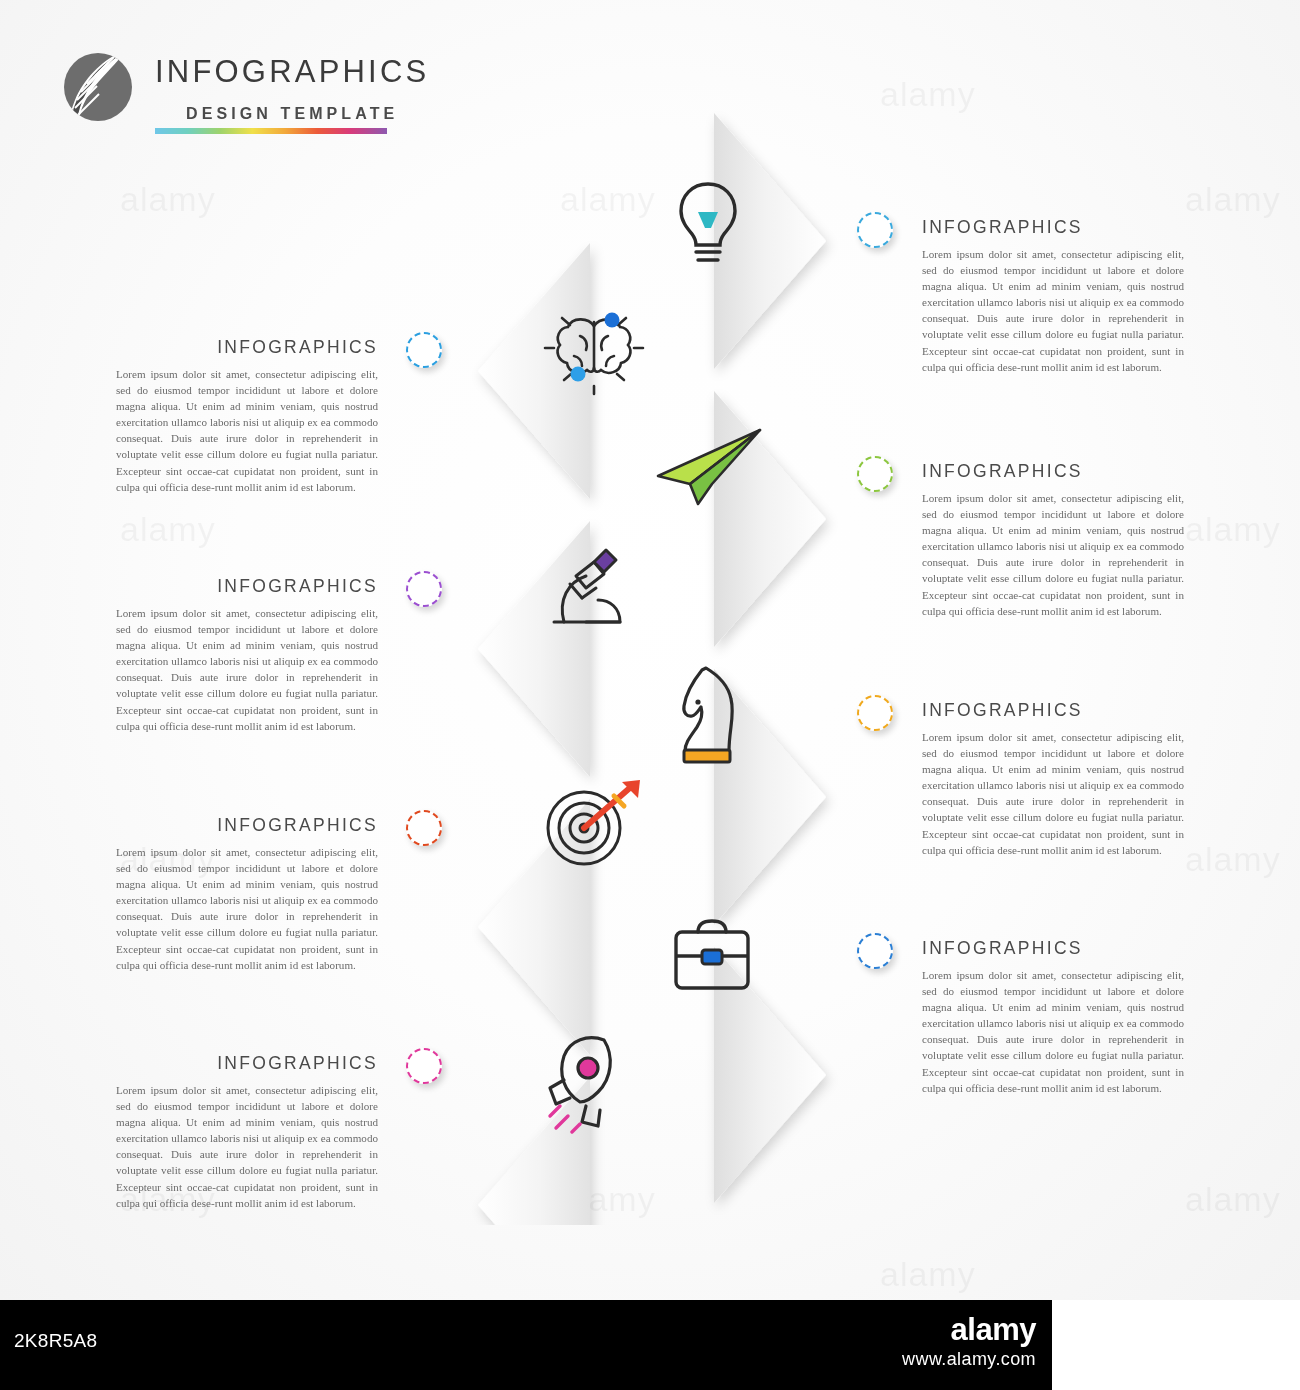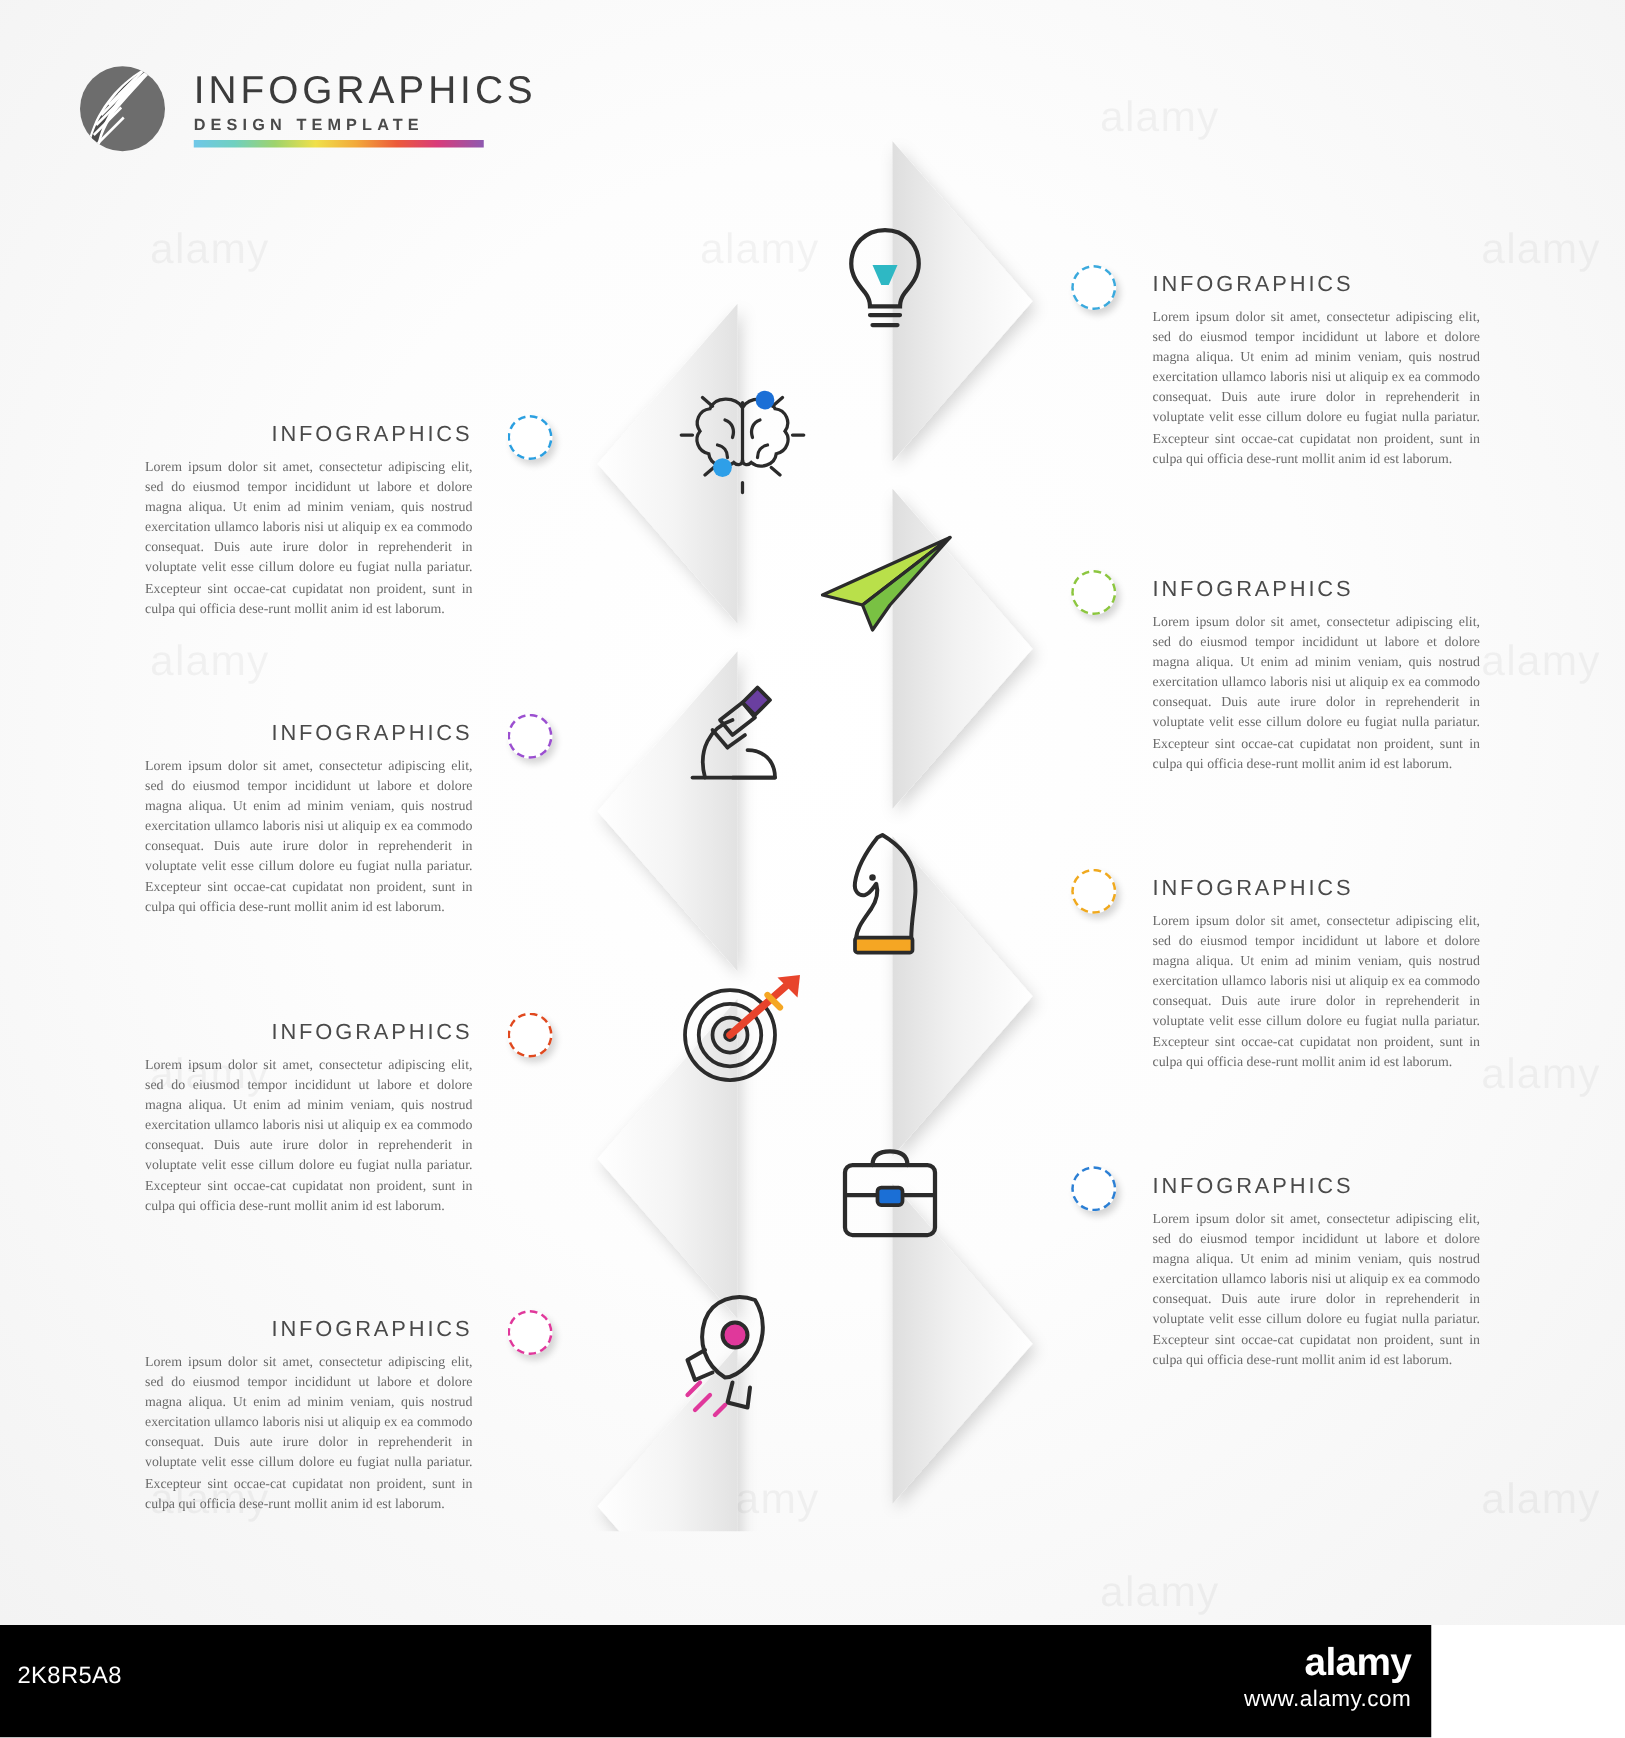--- a/index.html
+++ b/index.html
@@ -58,26 +58,27 @@
     top: 16px;
   }
   .logo-title {
     font-size: 31px;
     letter-spacing: 3.2px;
     color: #3b3b3b;
     font-weight: 400;
     line-height: 1;
   }
   .logo-sub {
-    margin-top: 6px;
-    font-size: 13px;
+    margin-top: 19px;
+    font-size: 16px;
     letter-spacing: 4.1px;
     color: #4a4a4a;
     font-weight: 700;
     line-height: 1;
+    text-align: center;
   }
   .logo-bar {
     margin-top: 6px;
     width: 232px;
     height: 6px;
     background: linear-gradient(to right,
       #6fc7e8 0%, #6fd0c0 14%, #9ed36c 28%,
       #f0e04a 42%, #f2a93b 56%, #ec5a3a 70%,
       #d93b7a 84%, #8e59b0 100%);
   }
@@ -131,21 +132,21 @@
     border-radius: 50%;
     border: 2.5px dashed var(--mc, #3aa9dd);
     box-sizing: border-box;
   }
 
   
   .footer {
     position: absolute;
     left: 0;
     top: 1300px;
-    width: 1145px;
+    width: 1052px;
     height: 90px;
     background: #000000;
     color: #ffffff;
   }
   .footer .fid {
     position: absolute;
     left: 14px;
     top: 30px;
     font-size: 19px;
     letter-spacing: 0.3px;

